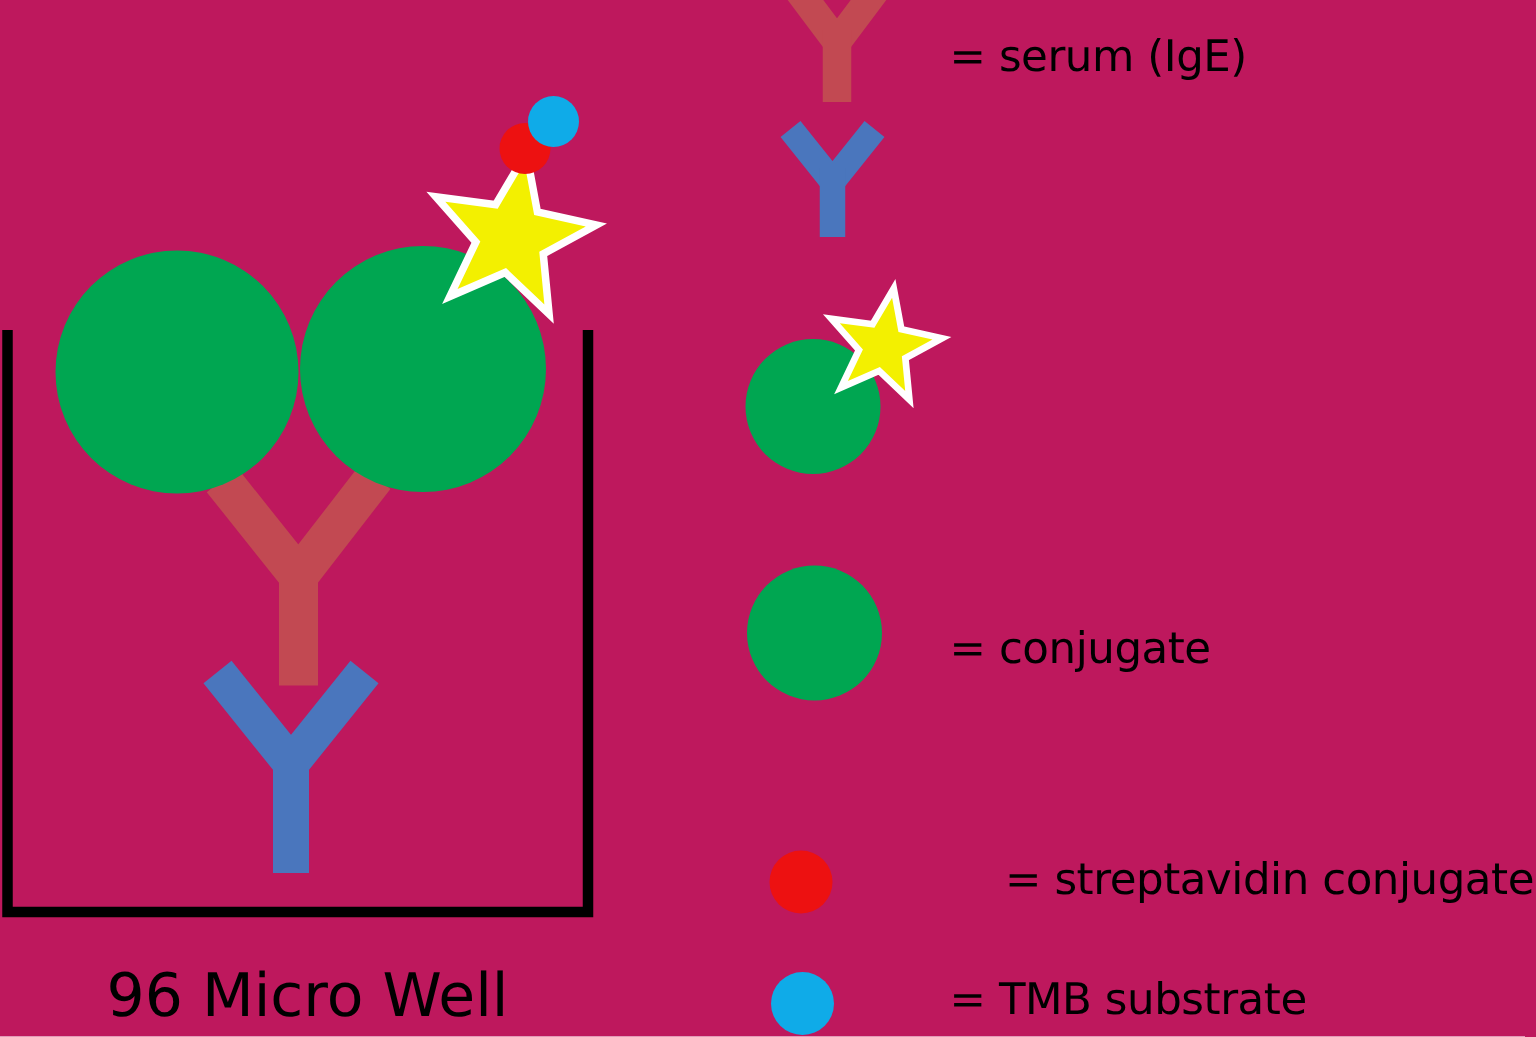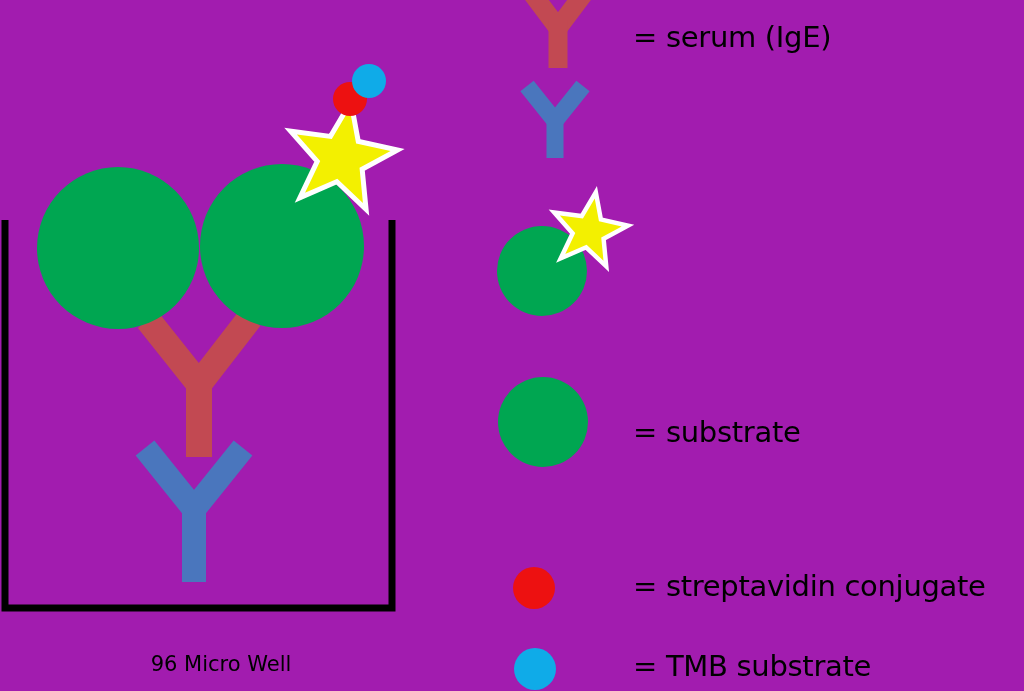--- a/index.html
+++ b/index.html
@@ -4,21 +4,21 @@
 <style>
   html, body {
     margin: 0;
     padding: 0;
     background: #ffffff;
   }
   .canvas {
     position: relative;
     width: 1024px;
     height: 691px;
-    background: #a21caf;
+    background: #be185d;
     overflow: hidden;
     font-family: "DejaVu Sans", "Liberation Sans", sans-serif;
   }
   .diagram-svg {
     position: absolute;
     left: 0;
     top: 0;
   }
   .label {
     position: absolute;
@@ -28,32 +28,32 @@
     white-space: nowrap;
     font-size: 29px;
     letter-spacing: -0.3px;
     color: #000000;
   }
   .legend-label { left: 633px; }
   .lbl-serum        { top: 17px;  }
   .lbl-aige         { top: 95px;  }
   .lbl-biotinylated { top: 252px; }
   .lbl-allergen     { top: 412px; }
-  .lbl-streptavidin { top: 566px; }
+  .lbl-streptavidin { top: 566px; margin-left: 37px; }
   .lbl-tmb          { top: 646px; }
   .well-caption {
     position: absolute;
-    left: 56px;
+    left: 40px;
     top: 644px;
     width: 330px;
     height: 40px;
     display: flex;
     align-items: center;
     justify-content: center;
-    font-size: 21px;
+    font-size: 40px;
     color: #000000;
     white-space: nowrap;
   }
 </style>
 </head>
 <body>
 
 <div class="canvas">
 
   <svg class="diagram-svg" width="1024" height="691" viewBox="0 0 1024 691">
@@ -104,21 +104,21 @@
       <circle cx="534" cy="588" r="21" fill="#ed1111"></circle>
 
       <circle cx="535" cy="669" r="21" fill="#0fabe8"></circle>
     </g>
   </svg>
 
   <div class="label legend-label lbl-serum">= serum (IgE)</div>
 
 
 
-  <div class="label legend-label lbl-allergen">= substrate</div>
+  <div class="label legend-label lbl-allergen">= conjugate</div>
 
   <div class="label legend-label lbl-streptavidin">= streptavidin conjugate</div>
 
   <div class="label legend-label lbl-tmb">= TMB substrate</div>
 
   <div class="well-caption">96 Micro Well</div>
 
 </div>
 
 </body></html>

